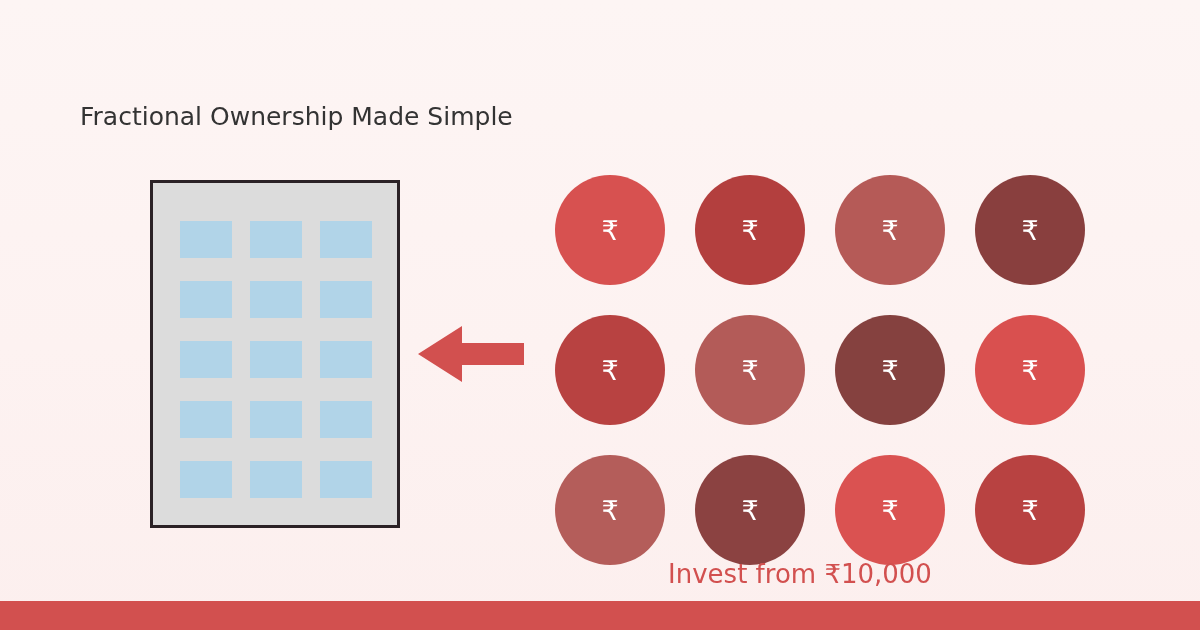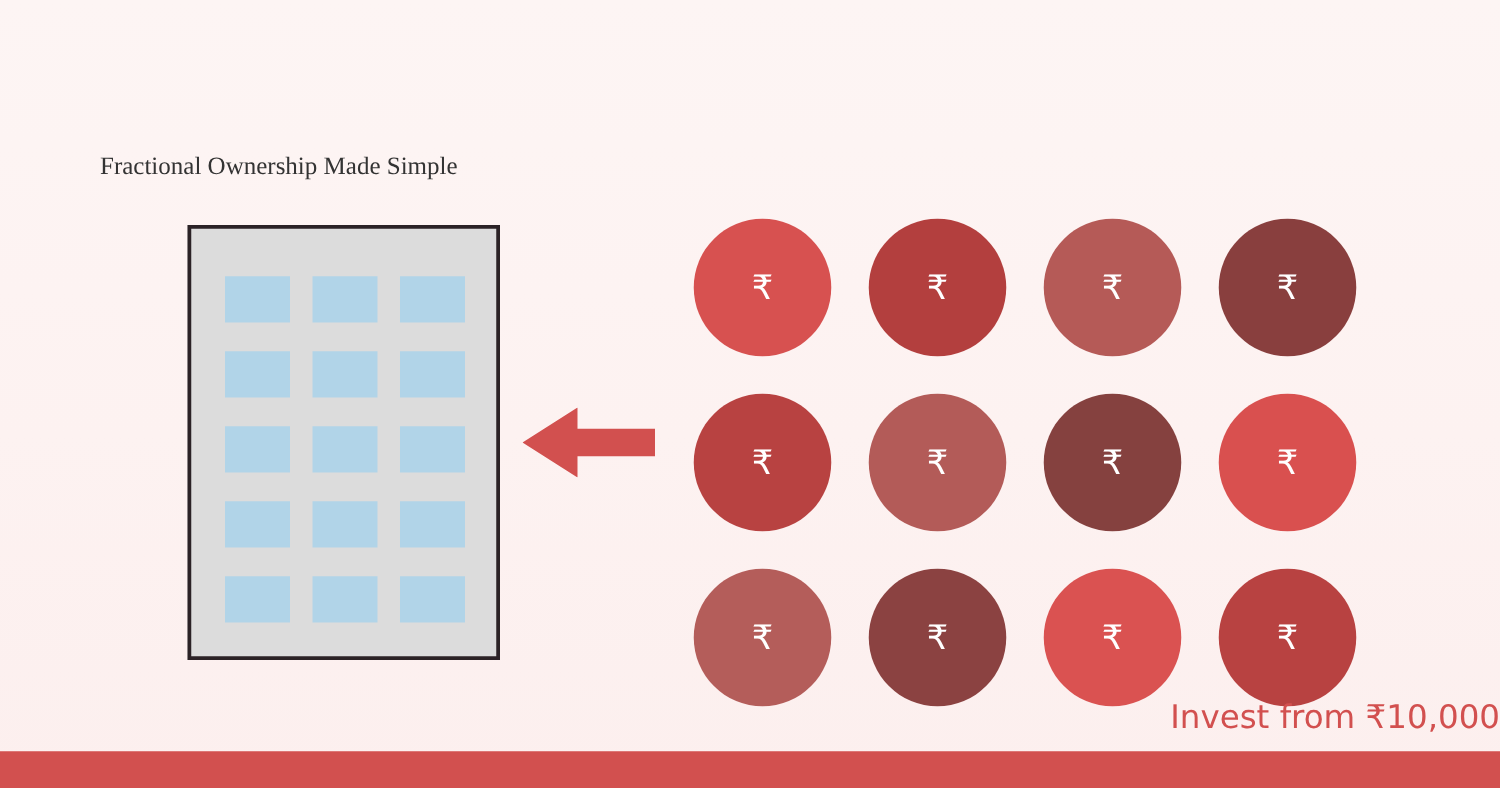--- a/index.html
+++ b/index.html
@@ -31,28 +31,27 @@
     font-size: 47px;
     font-weight: bold;
     letter-spacing: -0.4px;
     line-height: 1.08;
     color: #d2504f;
     white-space: nowrap;
   }
   #subhead {
     position: absolute;
     left: 80px;
-    top: 121px;
-    margin: 0;
-    font-size: 20px;
+    top: 102px;
+    margin: 0;
+    font-size: 25px;
     font-weight: normal;
     line-height: 1.2;
     color: #333333;
     white-space: nowrap;
-    font-family: Liberation Serif, serif;
   }
 
   
   #building {
     position: absolute;
     left: 150px;
     top: 180px;
     width: 250px;
     height: 348px;
     box-sizing: border-box;
@@ -109,21 +108,21 @@
 
   
   #caption {
     position: absolute;
     left: 0;
     top: 559px;
     width: 1200px;
     margin: 0;
     padding-left: 400px;
     box-sizing: border-box;
-    text-align: right;
+    text-align: center;
     font-size: 26px;
     color: #d2504f;
     white-space: nowrap;
   }
 
   
   #footer-bar {
     position: absolute;
     left: 0;
     top: 601px;

